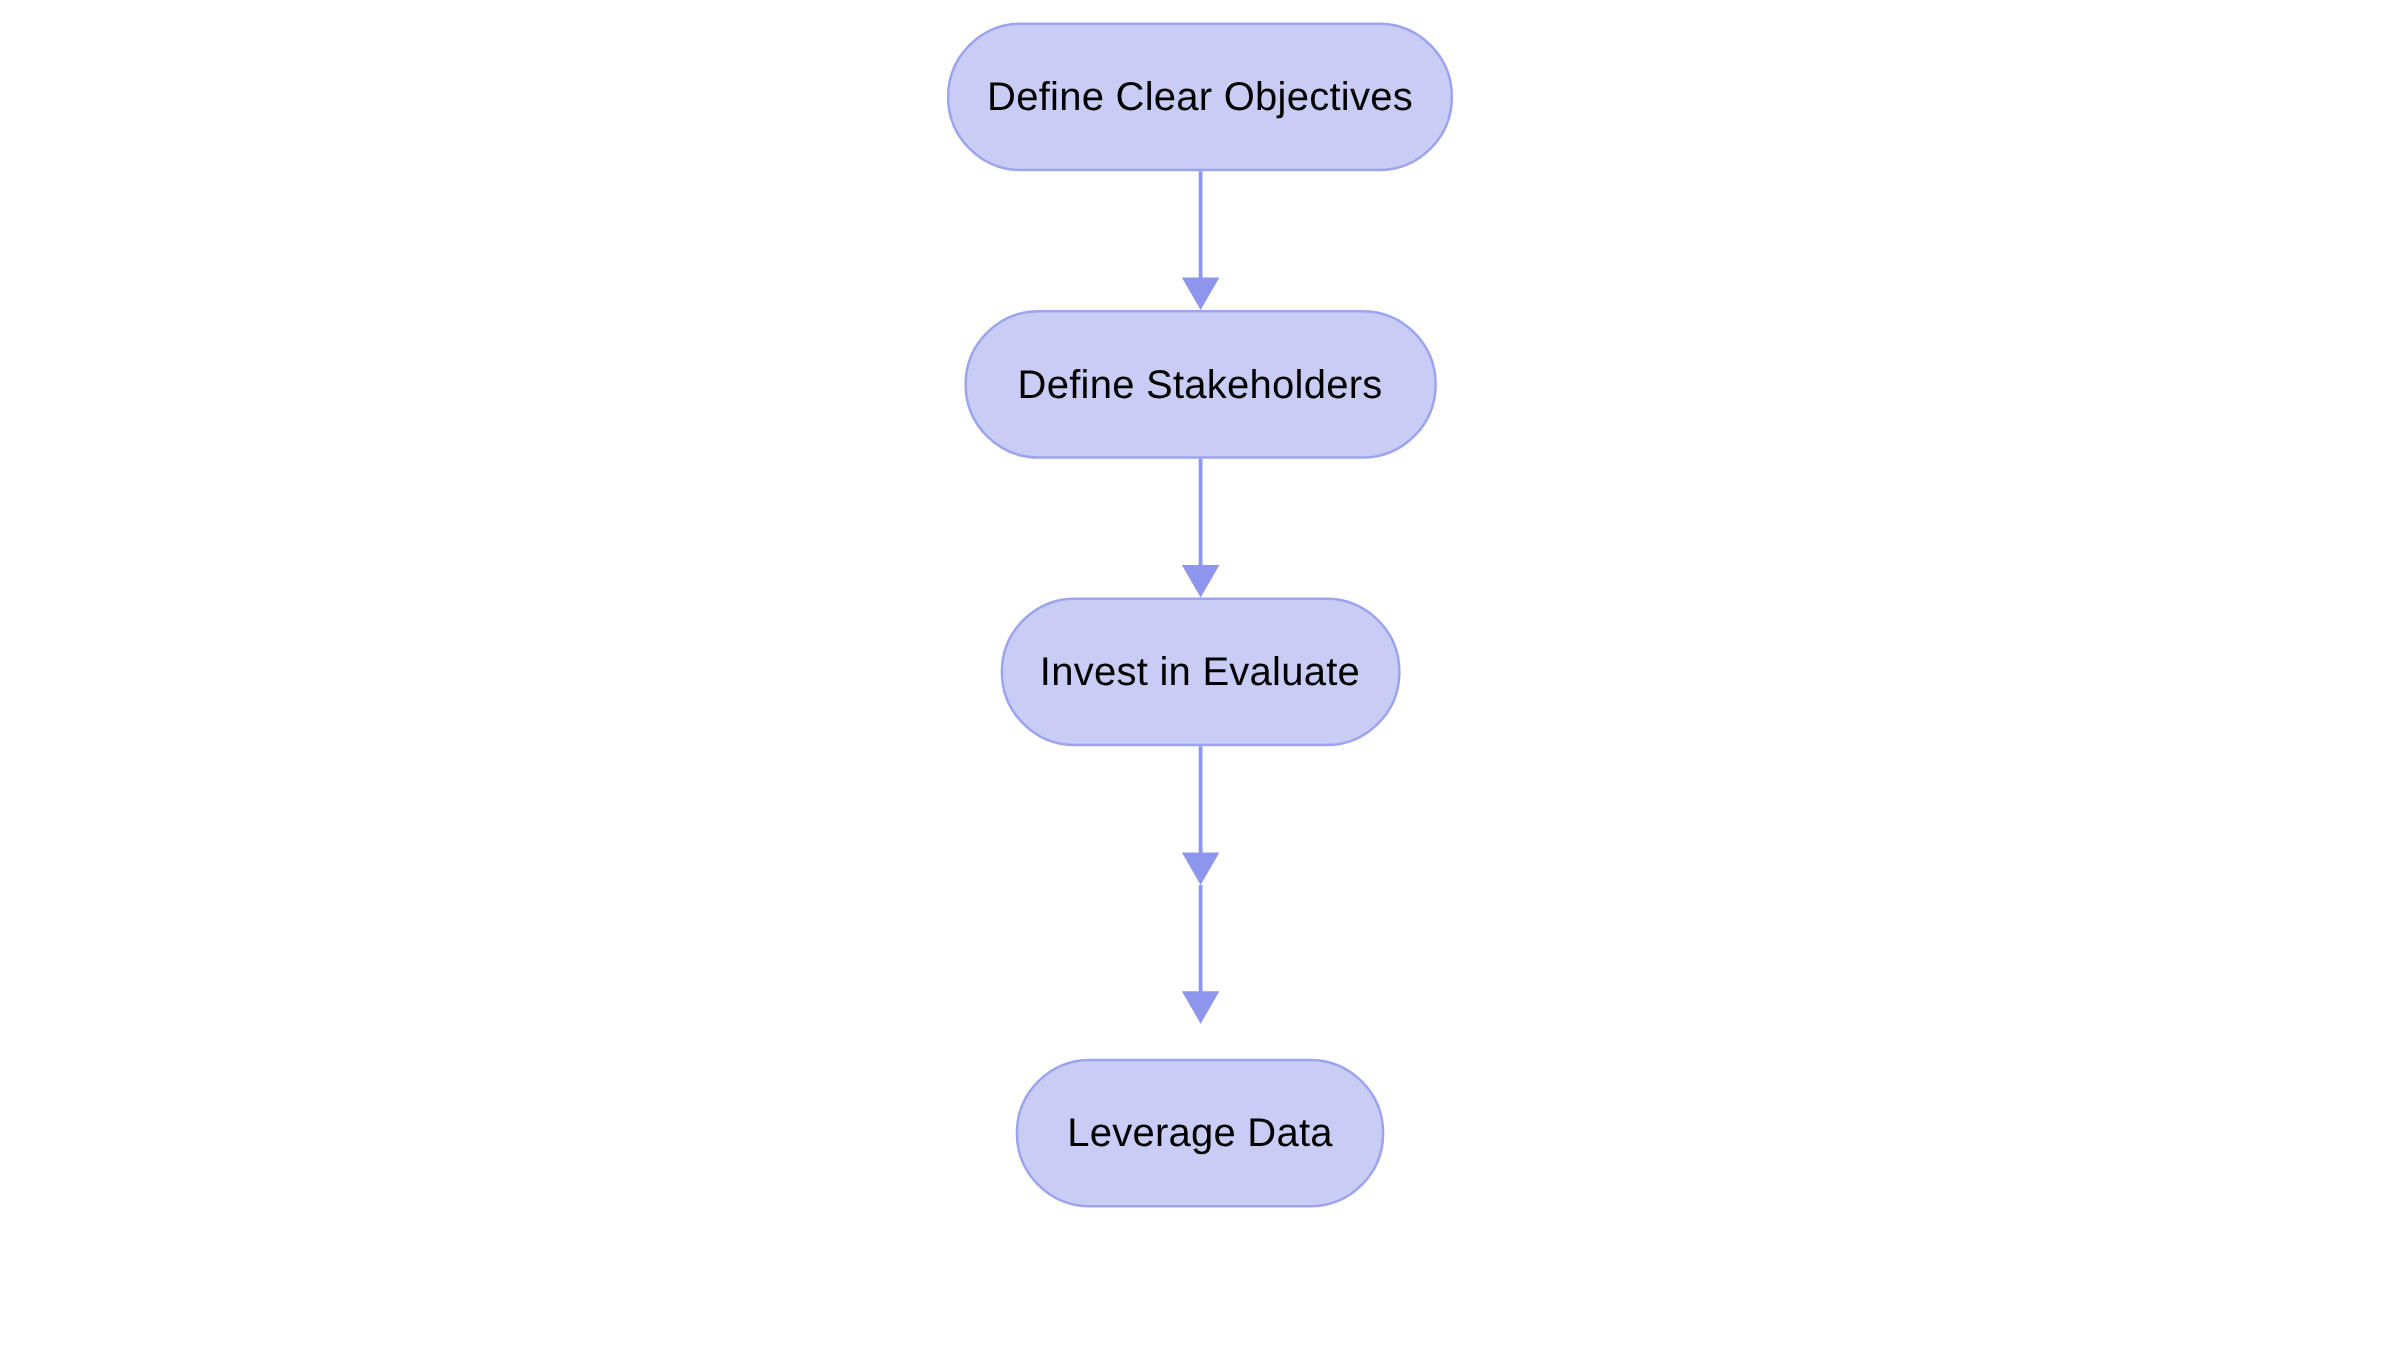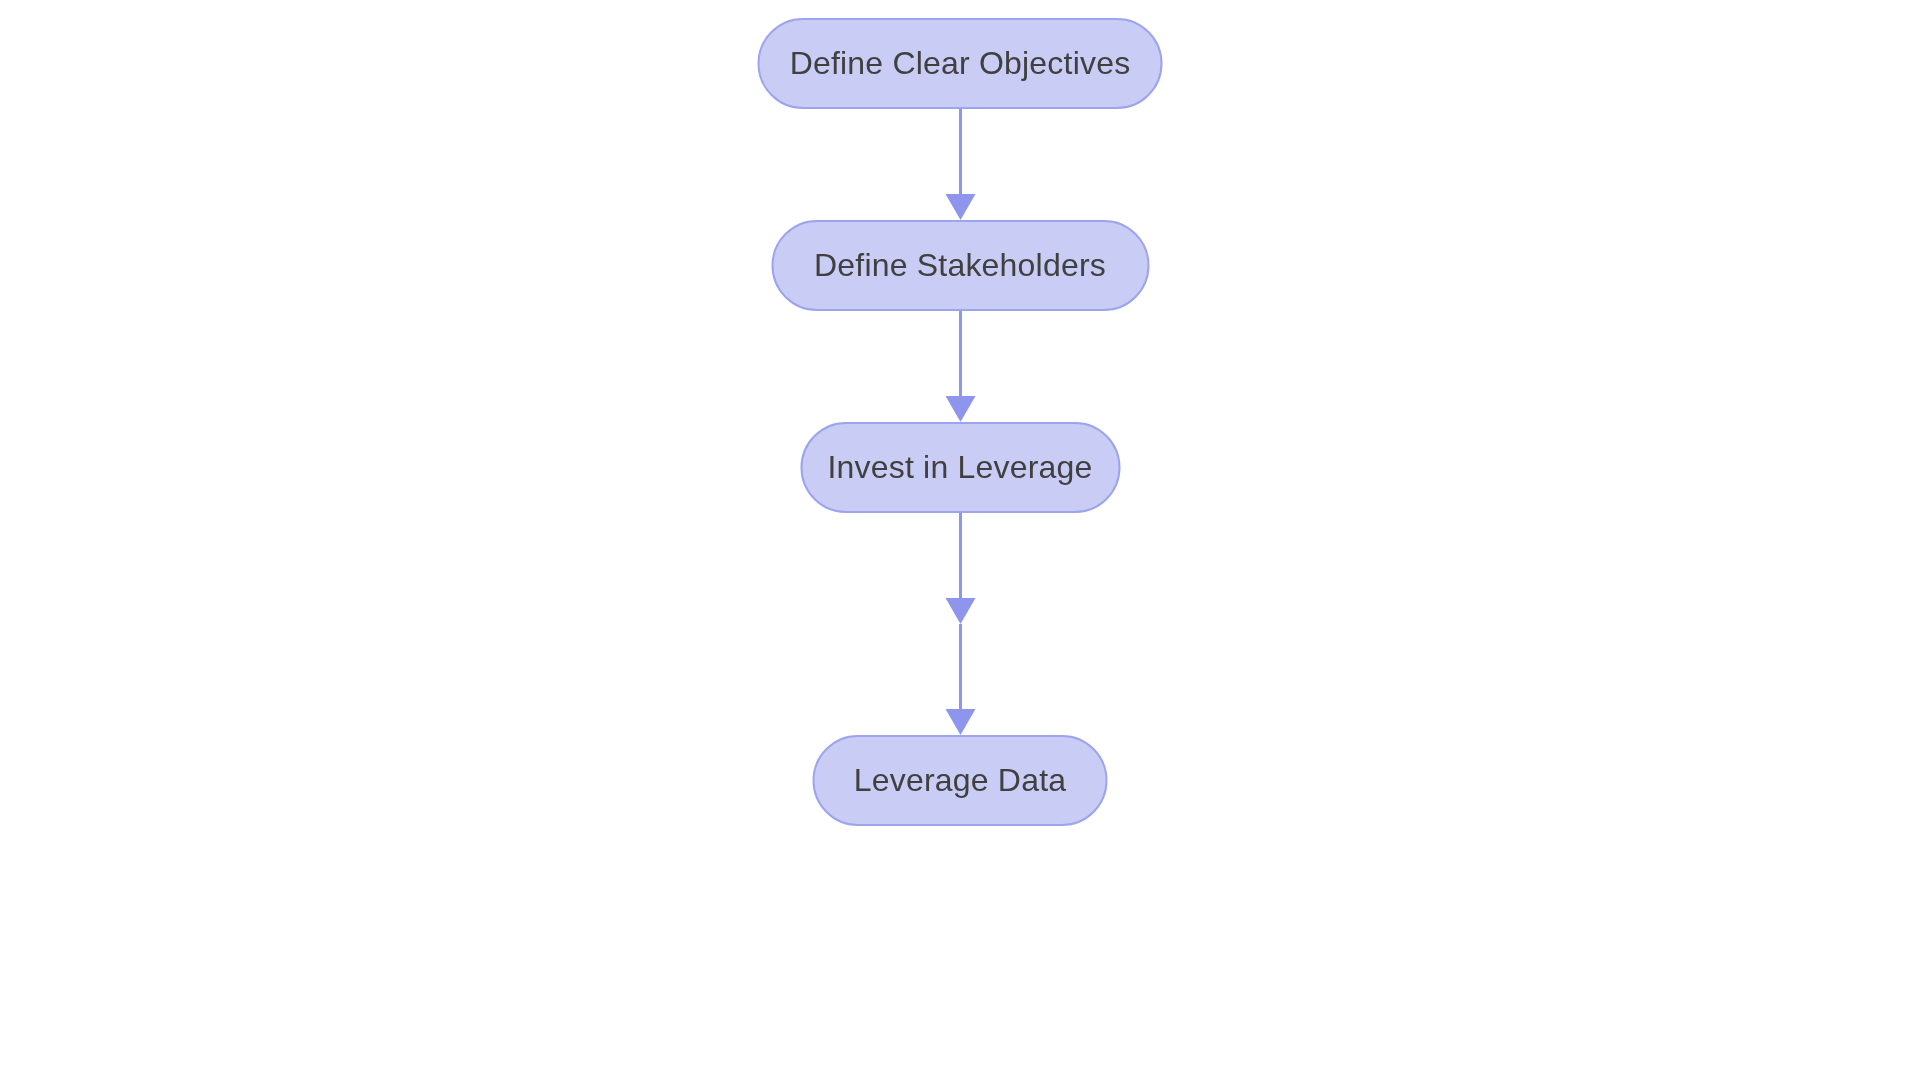--- a/index.html
+++ b/index.html
@@ -21,40 +21,40 @@
     position: absolute;
     left: 50%;
     top: 18px;
     transform: translateX(-50%);
     display: flex;
     flex-direction: column;
     align-items: center;
   }
   .node {
     box-sizing: border-box;
-    height: 91px;
+    height: 119px;
     border-radius: 60px;
     background: #c9ccf4;
     border: 2px solid #9da4ee;
-    color: #404040;
+    color: #000000;
     font-size: 32px;
     font-weight: 400;
     display: flex;
     align-items: center;
     justify-content: center;
     text-align: center;
     white-space: nowrap;
     letter-spacing: 0.2px;
   }
   
   .node-0 { width: 405px; }
   .node-1 { width: 378px; }
   .node-2 { width: 320px; }
   .node-3 { width: 385px; }
-  .node-4 { width: 295px; }
+  .node-4 { width: 295px; margin-top: 28px; }
 
   .arrow {
     position: relative;
     width: 34px;
     height: 111px;
     flex: 0 0 auto;
   }
   .arrow .shaft {
     position: absolute;
     left: 50%;
@@ -94,21 +94,21 @@
     <div class="node node-1">
       <span>Define Stakeholders</span>
     </div>
 
     <div class="arrow">
       <span class="shaft"></span>
       <span class="head"></span>
     </div>
 
     <div class="node node-2">
-      <span>Invest in Leverage</span>
+      <span>Invest in Evaluate</span>
     </div>
 
     <div class="arrow">
       <span class="shaft"></span>
       <span class="head"></span>
     </div>
 
 
     <div class="arrow">
       <span class="shaft"></span>

